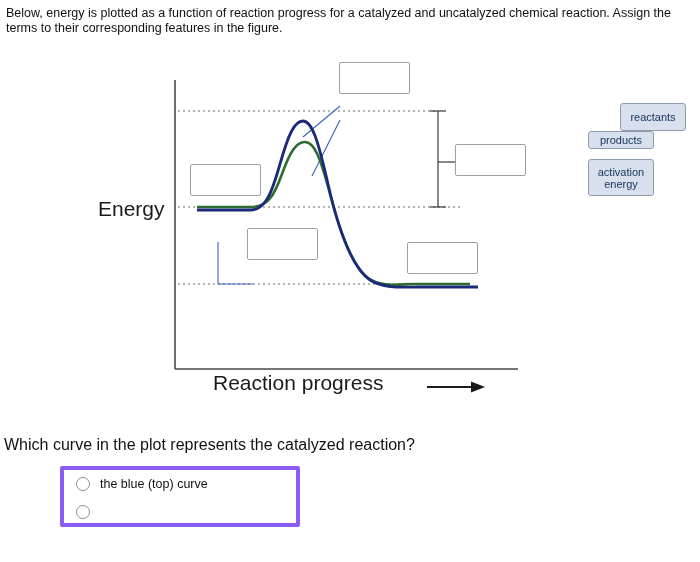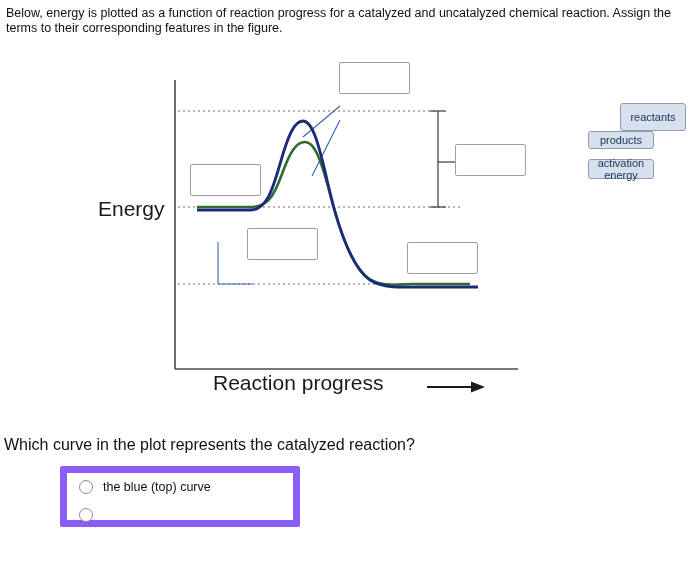--- a/index.html
+++ b/index.html
@@ -100,21 +100,21 @@
     color: #111;
   }
 
   
   #options {
     position: absolute;
     left: 60px;
     top: 466px;
     width: 240px;
     height: 61px;
-    border: 7px solid #8b5cf6;
+    border: 4px solid #8b5cf6;
     border-radius: 2px;
     background: #ffffff;
     box-sizing: border-box;
     text-align: center;
   }
   .option-row {
     display: flex;
     align-items: center;
     height: 28px;
     padding-left: 12px;
@@ -188,21 +188,21 @@
 
 <div id="energy-label">Energy</div>
 <div id="xaxis-label">Reaction progress</div>
 <svg id="xaxis-arrow" viewBox="0 0 58 14">
   <line x1="0" y1="7" x2="44" y2="7" stroke="#1a1a1a" stroke-width="2.2"></line>
   <polygon points="44,1.5 58,7 44,12.5" fill="#1a1a1a"></polygon>
 </svg>
 
 <div class="chip" style="left:588px; top:103px; width:66px; height:28px;margin-left:32px;">reactants</div>
 <div class="chip" style="left:588px; top:131px; width:66px; height:18px;">products</div>
-<div class="chip" style="left:588px; top:159px; width:66px; height:20px;">activation energy</div>
+<div class="chip" style="left:588px; top:159px; width:66px; height:37px;">activation energy</div>
 
 <div id="question">Which curve in the plot represents the catalyzed reaction?</div>
 
 <div id="options">
   <div class="option-row">
     <span class="radio"></span>
     <span class="option-label">the blue (top) curve</span>
   </div>
   <div class="option-row">
     <span class="radio"></span>

